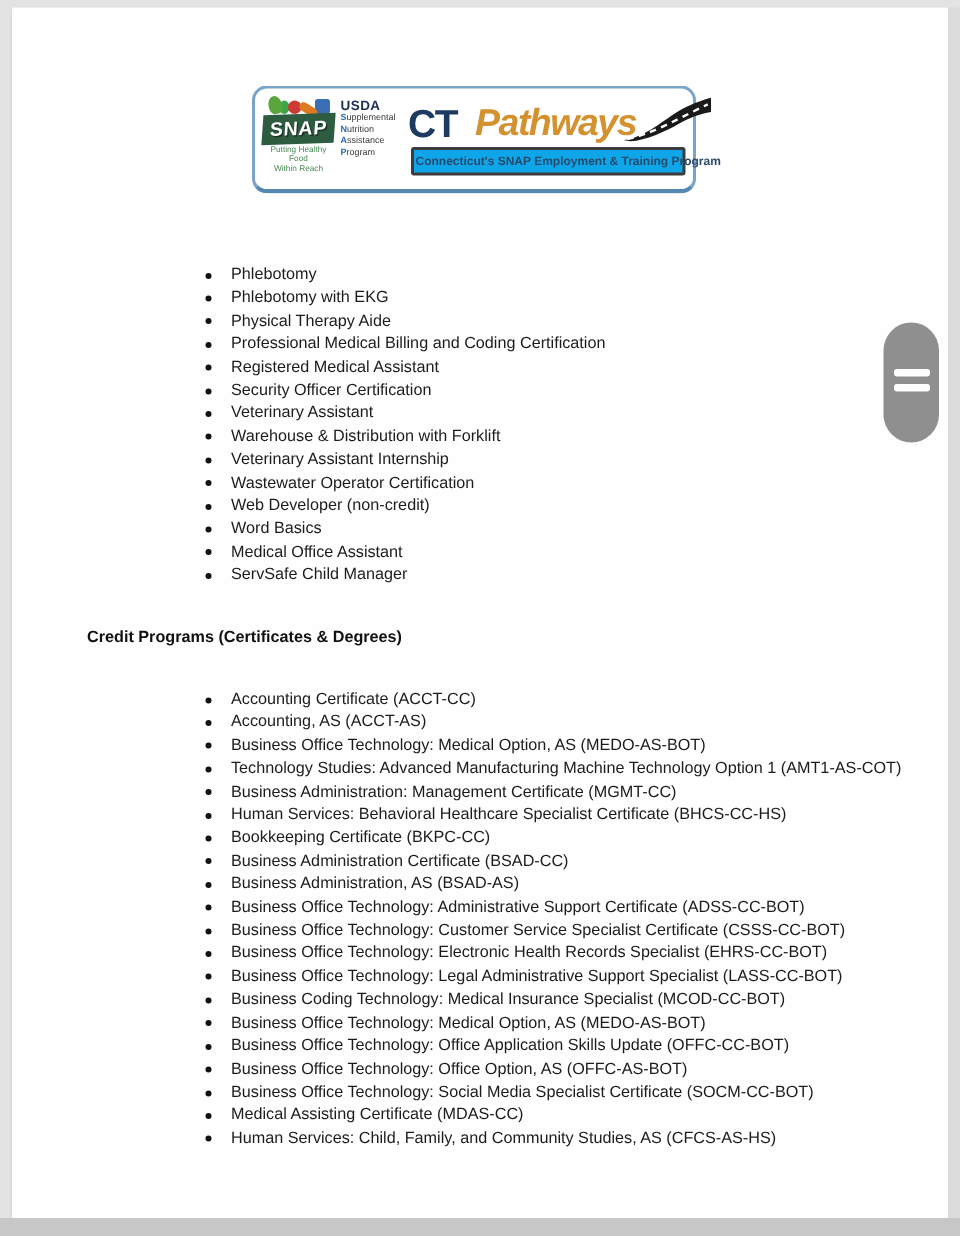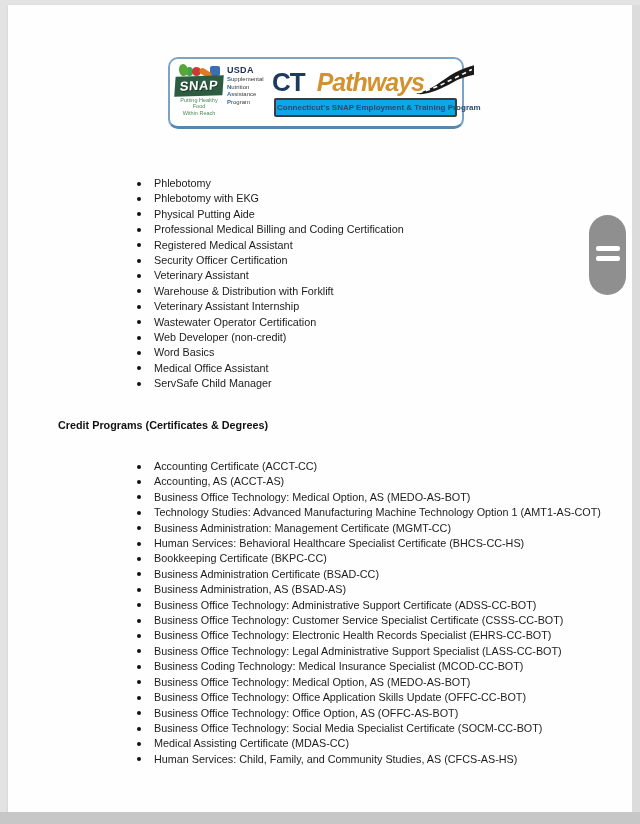--- a/index.html
+++ b/index.html
@@ -149,21 +149,21 @@
           <path d="M3 40 C 26 35, 44 24, 77 8" stroke="#ffffff" stroke-width="2.2" stroke-dasharray="6 5" fill="none"></path>
         </svg>
       </div>
       <div class="tagline-box">Connecticut's SNAP Employment &amp; Training Program</div>
     </div>
   </div>
 
   <ul class="bullets list1">
       <li>Phlebotomy</li>
       <li>Phlebotomy with EKG</li>
-      <li>Physical Putting Aide</li>
+      <li>Physical Therapy Aide</li>
       <li>Professional Medical Billing and Coding Certification</li>
       <li>Registered Medical Assistant</li>
       <li>Security Officer Certification</li>
       <li>Veterinary Assistant</li>
       <li>Warehouse &amp; Distribution with Forklift</li>
       <li>Veterinary Assistant Internship</li>
       <li>Wastewater Operator Certification</li>
       <li>Web Developer  (non-credit)</li>
       <li>Word Basics</li>
       <li>Medical Office Assistant</li>

